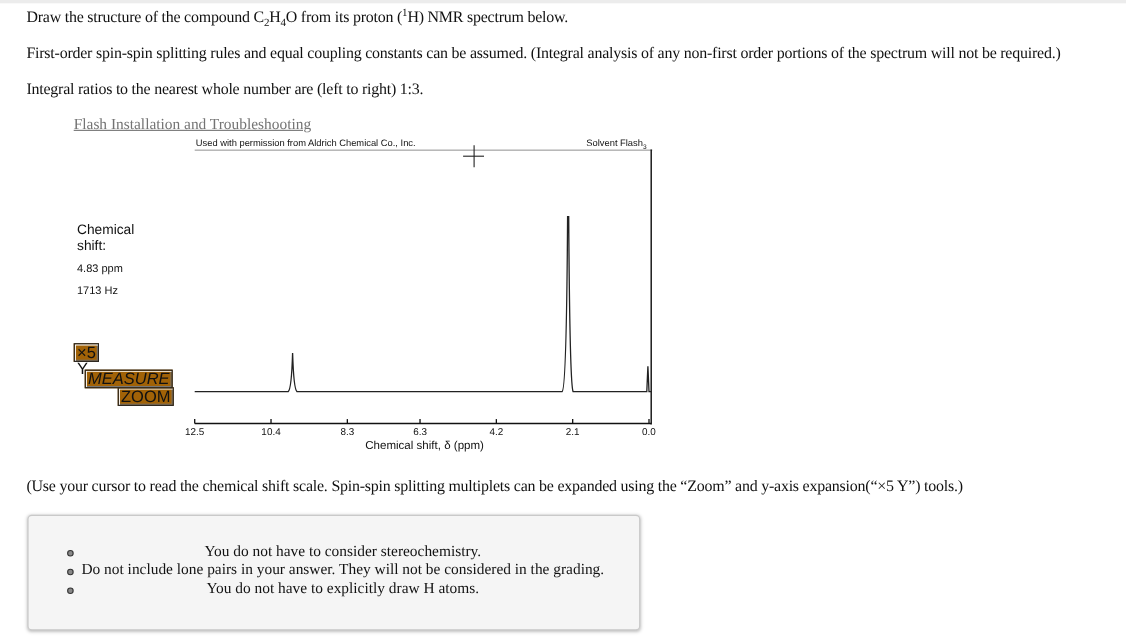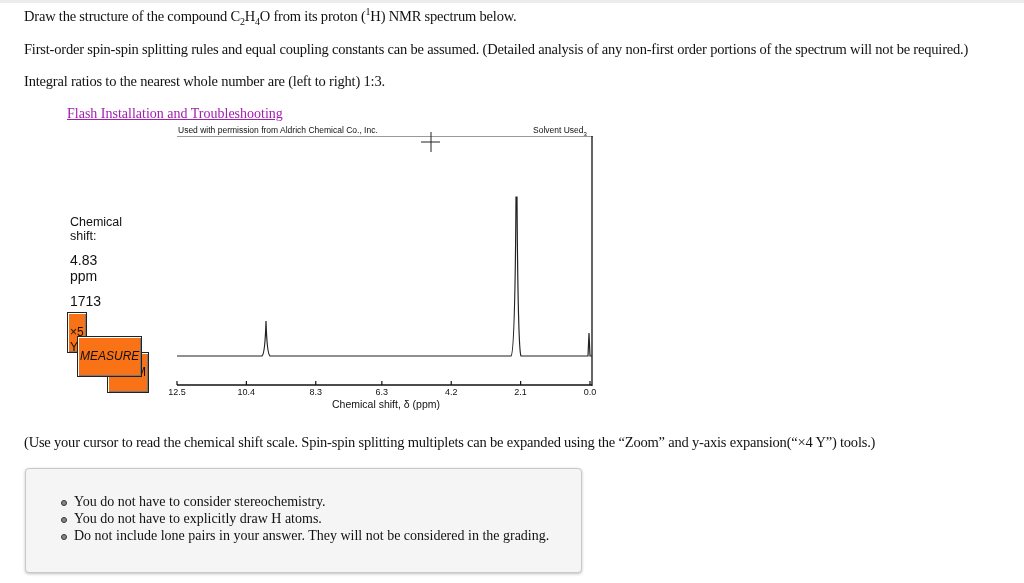--- a/index.html
+++ b/index.html
@@ -9,69 +9,69 @@
     font-family: "Liberation Serif", serif;
   }
   .topstrip { position: absolute; left: 0; top: 0; width: 1024px; height: 3px; background: #ececec; }
   .line { position: absolute; left: 24px; font-size: 14.5px; white-space: nowrap; letter-spacing: -0.2px; }
   #q1 { top: 8px; text-align: right; }
   #q2 { top: 41px; }
   #q3 { top: 73px; }
   #q4 { top: 434px; }
   sub, sup { font-size: 10px; line-height: 0; }
   .flash-link {
-    position: absolute; left: 67px; top: 106px; font-size: 14px; color: #a21caf;
+    position: absolute; left: 67px; top: 106px; font-size: 14px; color: #737373;
     text-decoration: underline; cursor: pointer; white-space: nowrap;
   }
   .applet { position: absolute; left: 0; top: 0; }
   .sans { font-family: "Liberation Sans", sans-serif; }
   .credit { position: absolute; left: 178px; top: 125px; font-size: 8.5px; white-space: nowrap; text-align: center; }
   .solvent { position: absolute; left: 533px; top: 125px; font-size: 8.5px; white-space: nowrap; }
   .solvent sub { font-size: 6px; }
   .frame-top { position: absolute; left: 177px; top: 136px; width: 416px; height: 1px; background: #9a9a9a; }
-  .shift-panel { position: absolute; left: 70px; top: 202px; font-family: "Liberation Sans", sans-serif; color: #111; margin-top: 13px; }
+  .shift-panel { position: absolute; left: 70px; top: 202px; font-family: "Liberation Sans", sans-serif; color: #111; }
   .shift-label { font-size: 12.5px; margin-bottom: 9px; }
-  .shift-val { font-size: 14px; margin-bottom: 9px; }
+  .shift-val { font-size: 10px; margin-bottom: 9px; }
   .tool-btn {
-    position: absolute; font-family: "Liberation Sans", sans-serif; font-size: 12px;
-    background: #f97316; border: 1px solid #222; box-shadow: inset 1px 1px 0 #fff, inset -1px -1px 0 #777;
-    padding: 12px 2px; line-height: 15px; height: 15px; cursor: pointer; color: #111;
+    position: absolute; font-family: "Liberation Sans", sans-serif; font-size: 15px;
+    background: #a16207; border: 1px solid #222; box-shadow: inset 1px 1px 0 #fff, inset -1px -1px 0 #777;
+    padding: 0 2px; line-height: 15px; height: 15px; cursor: pointer; color: #111;
   }
   #btn-x5 { left: 67px; top: 312px; }
   #btn-zoom { left: 107px; top: 312px; margin-top: 40px; }
   #btn-measure { left: 77px; top: 336px; font-style: italic; }
   svg.chart { position: absolute; left: 0; top: 0; }
   .hint-box {
     position: absolute; left: 25px; top: 468px; width: 555px; height: 103px;
     background: #f5f5f5; border: 1px solid #c9c9c9; border-radius: 4px;
     box-shadow: 0 1px 3px rgba(0,0,0,0.25);
   }
   .hint-box ul { margin: 0; padding: 0 0 0 48px; position: absolute; top: 24px; font-size: 14px; line-height: 17px; }
-  .hint-box li { list-style: none; position: relative; white-space: nowrap; }
+  .hint-box li { list-style: none; position: relative; white-space: nowrap; text-align: center; }
   .hint-box li::before {
     content: ""; position: absolute; left: -13px; top: 7px; width: 4px; height: 4px;
     border: 1px solid #333; border-radius: 50%; background: #888;
   }
 </style>
 </head>
 <body>
 
 <div class="topstrip"></div>
 
 <div class="line" id="q1"><span>Draw the structure of the compound C</span><sub>2</sub><span>H</span><sub>4</sub><span>O from its proton (</span><sup>1</sup><span>H) NMR spectrum below.</span></div>
 
-<div class="line" id="q2">First-order spin-spin splitting rules and equal coupling constants can be assumed. (Detailed analysis of any non-first order portions of the spectrum will not be required.)</div>
+<div class="line" id="q2">First-order spin-spin splitting rules and equal coupling constants can be assumed. (Integral analysis of any non-first order portions of the spectrum will not be required.)</div>
 
 <div class="line" id="q3"><span>Integral ratios to the nearest whole number are (left to right) </span><span>1:3</span><span>.</span></div>
 
 <div class="applet">
   <a class="flash-link">Flash Installation and Troubleshooting</a>
 
   <div class="credit sans">Used with permission from Aldrich Chemical Co., Inc.</div>
-  <div class="solvent sans"><span>Solvent Used</span><sub>3</sub></div>
+  <div class="solvent sans"><span>Solvent Flash</span><sub>3</sub></div>
   <div class="frame-top"></div>
 
   <div class="shift-panel">
     <div class="shift-label">Chemical shift:</div>
     <div class="shift-val">4.83 ppm</div>
     <div class="shift-val">1713 Hz</div>
   </div>
 
   <div class="tool-btn" id="btn-x5">×5 Y</div>
   <div class="tool-btn" id="btn-zoom">ZOOM</div>
@@ -104,21 +104,21 @@
       </g>
     <text x="386" y="408" text-anchor="middle" font-family="Liberation Sans, sans-serif" font-size="10.5" fill="#111">Chemical shift, δ (ppm)</text>
 
     <g stroke="#222" stroke-width="1">
       <line x1="421" y1="142" x2="440" y2="142"></line>
       <line x1="431" y1="132" x2="431" y2="152"></line>
     </g>
   </svg>
 </div>
 
-<div class="line" id="q4">(Use your cursor to read the chemical shift scale. Spin-spin splitting multiplets can be expanded using the “Zoom” and y-axis expansion(“×4 Y”) tools.)</div>
+<div class="line" id="q4">(Use your cursor to read the chemical shift scale. Spin-spin splitting multiplets can be expanded using the “Zoom” and y-axis expansion(“×5 Y”) tools.)</div>
 
 <div class="hint-box">
   <ul>
     <li>You do not have to consider stereochemistry.</li>
+    <li>Do not include lone pairs in your answer. They will not be considered in the grading.</li>
     <li>You do not have to explicitly draw H atoms.</li>
-    <li>Do not include lone pairs in your answer. They will not be considered in the grading.</li>
   </ul>
 </div>
 
 </body></html>

